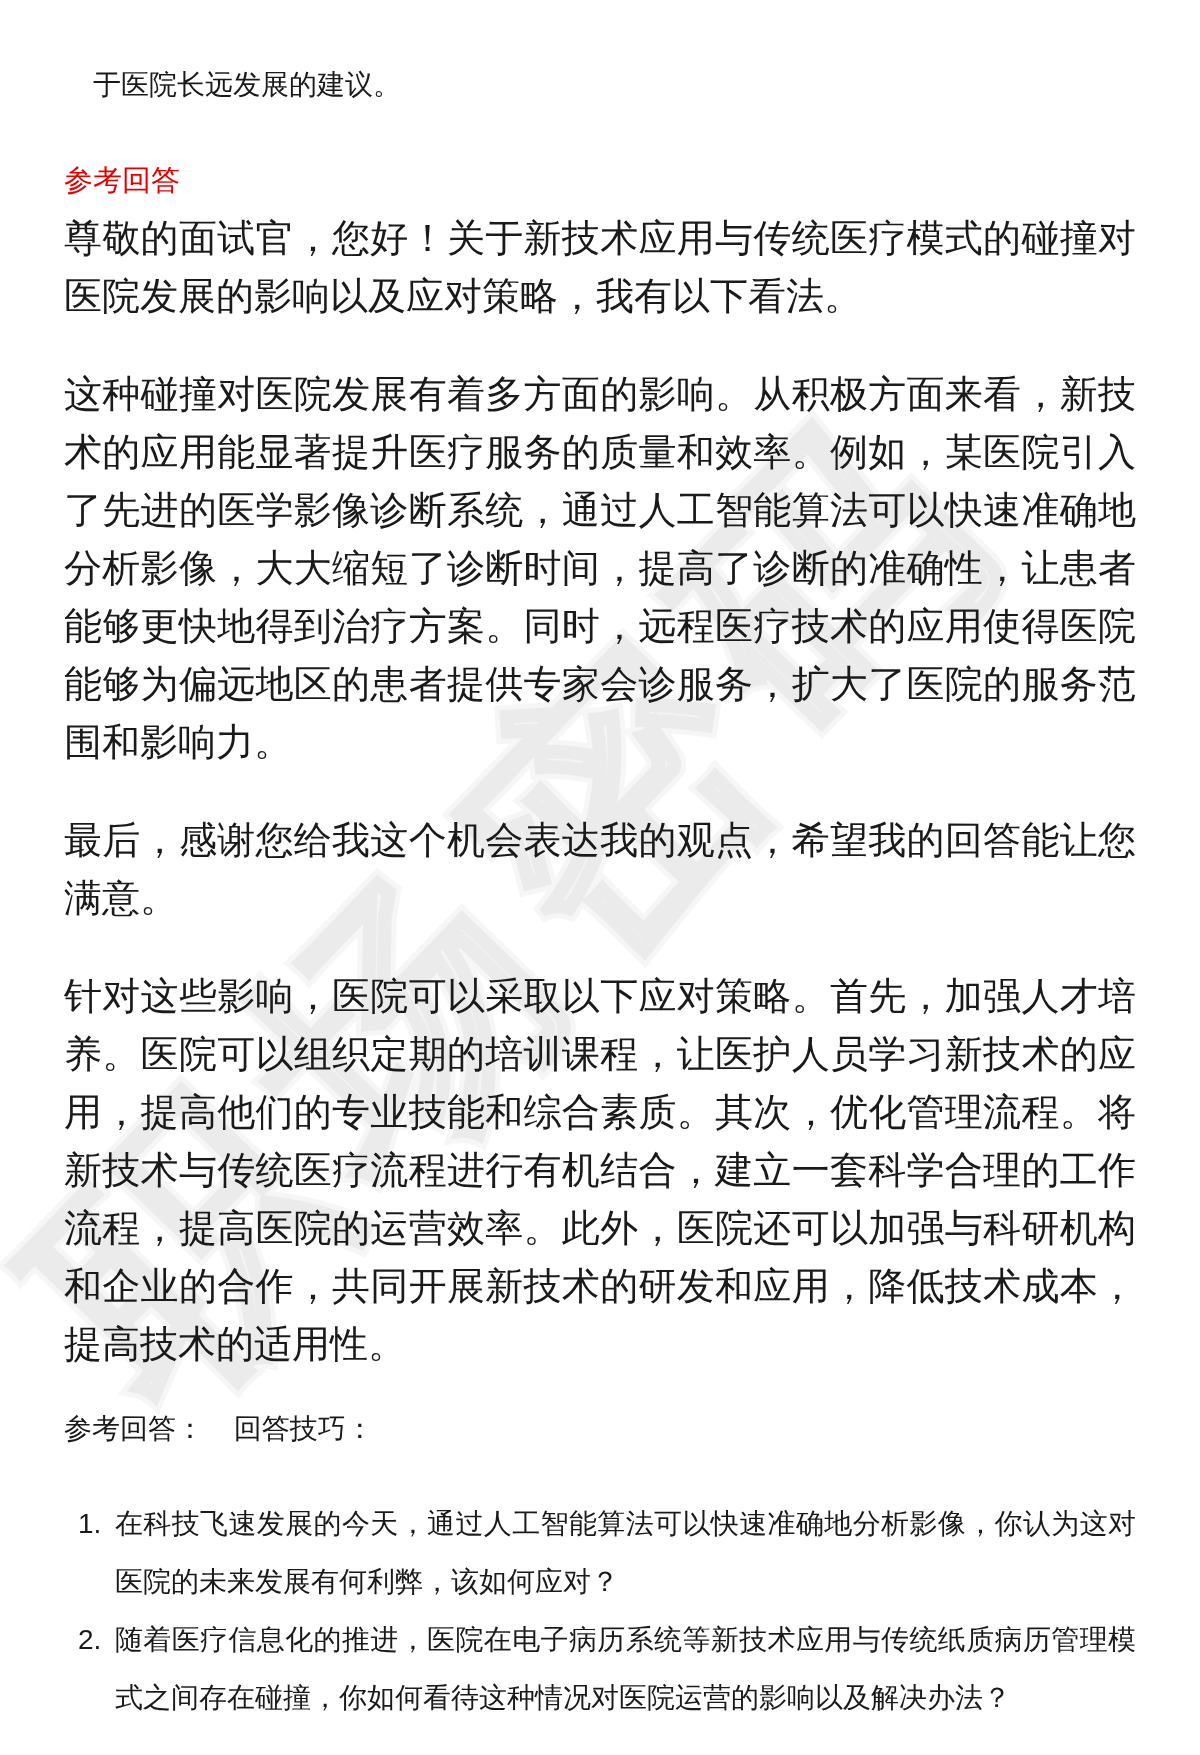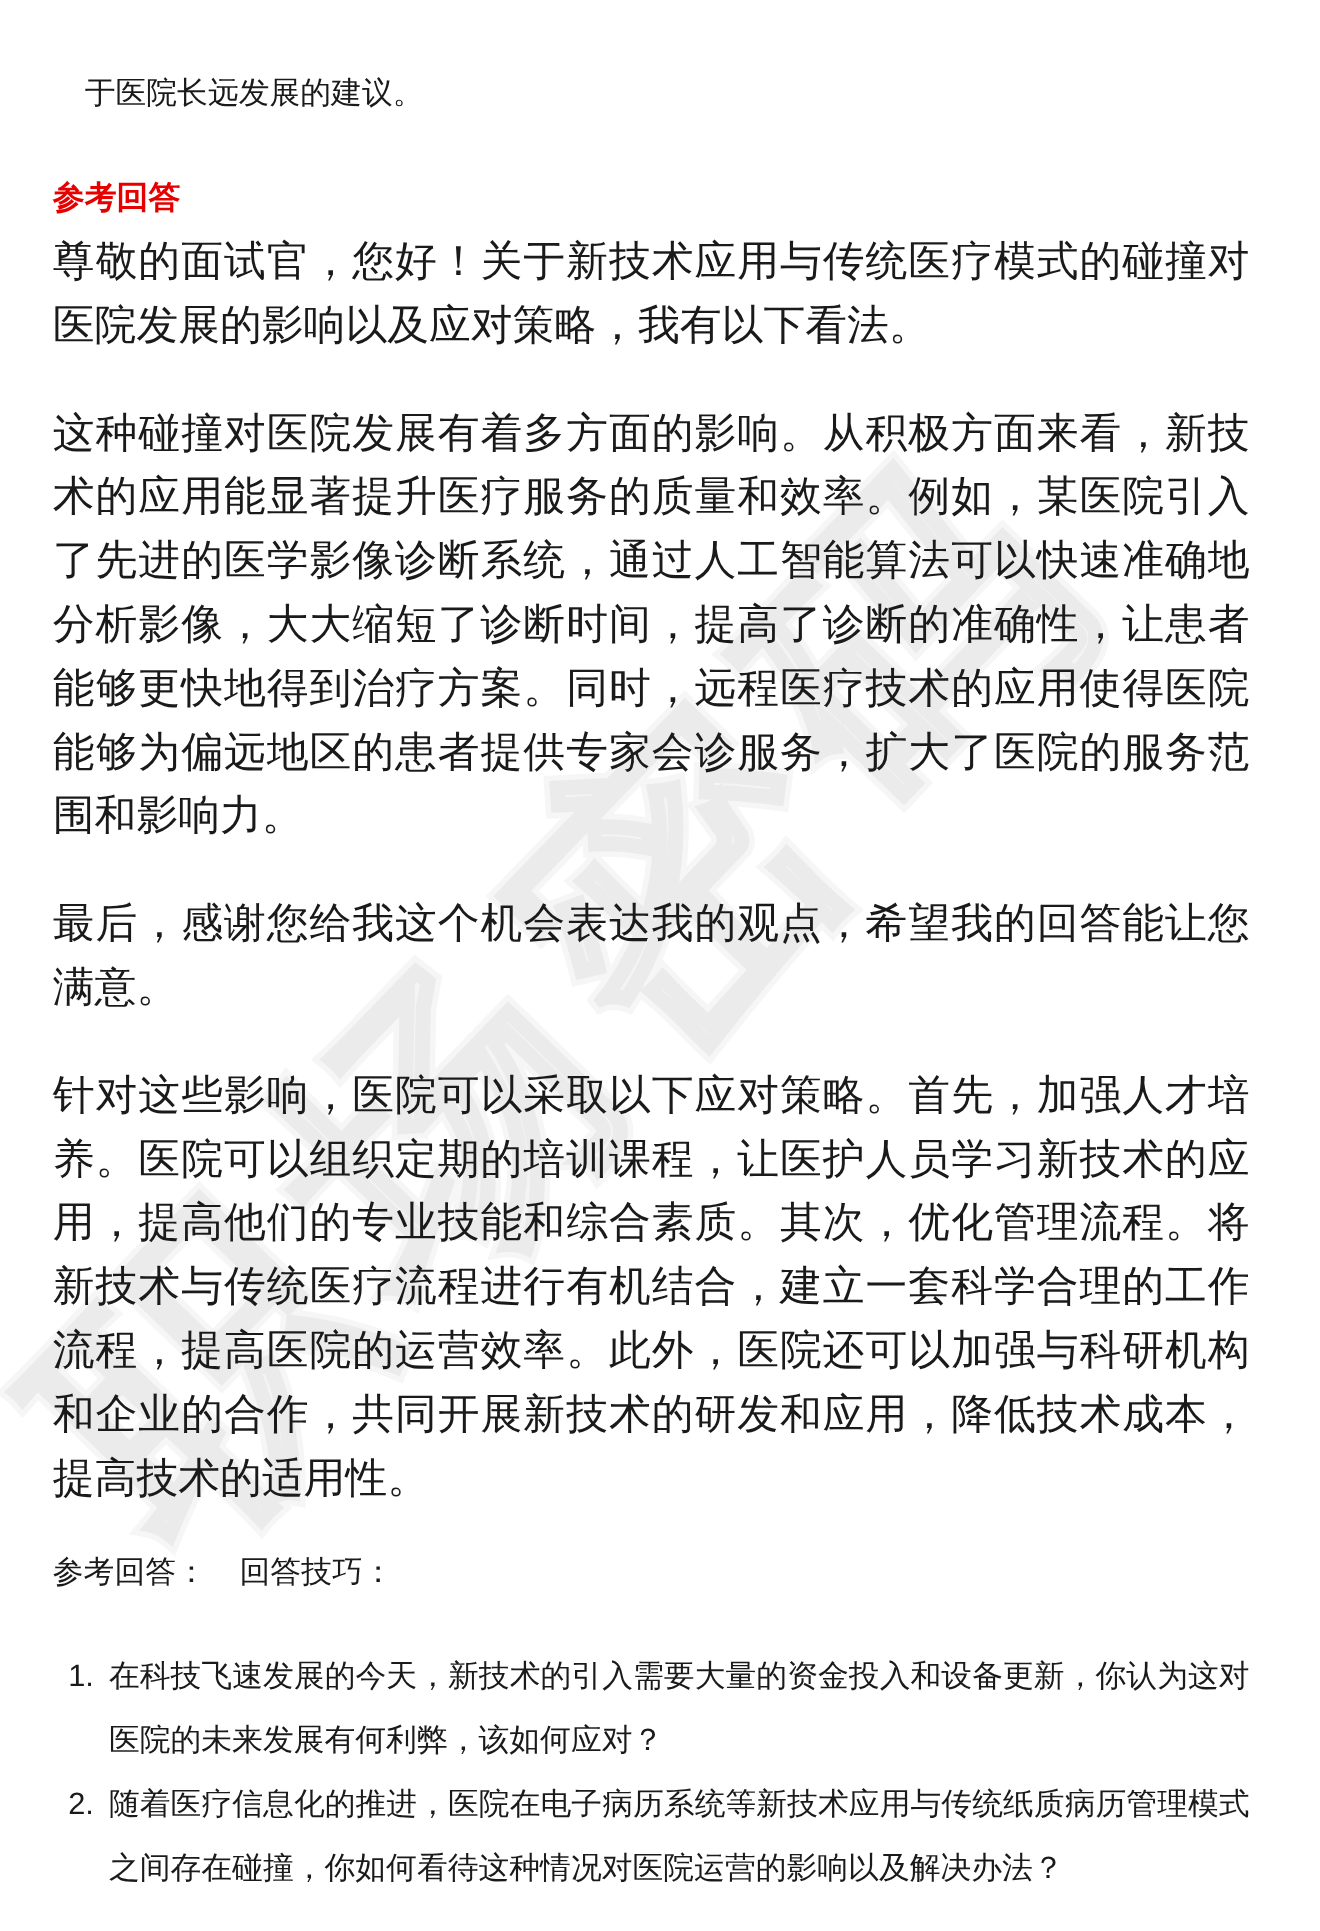--- a/index.html
+++ b/index.html
@@ -24,33 +24,33 @@
     letter-spacing: 28px;
     white-space: nowrap;
     color: rgba(0, 0, 0, 0.045);
     -webkit-text-stroke: 10px rgba(0, 0, 0, 0.035);
     z-index: 0;
     pointer-events: none;
   }
   .content {
     position: absolute;
     inset: 0;
-    padding: 56px 64px 0 48px;
+    padding: 56px 64px 0 64px;
     z-index: 1;
   }
   .lead {
     font-size: 28px;
     line-height: 58px;
     margin-left: 29px;
   }
   .heading {
     margin-top: 37px;
     font-size: 29px;
     line-height: 58px;
-    font-weight: bold;
+    font-weight: normal;
     color: #e60000;
   }
   .para {
     font-size: 38px;
     line-height: 58px;
     text-align: justify;
     margin-top: 40px;
   }
   .para.first { margin-top: 0; }
   .tips {
@@ -107,21 +107,21 @@
     <p class="para">针对这些影响，医院可以采取以下应对策略。首先，加强人才培养。医院可以组织定期的培训课程，让医护人员学习新技术的应用，提高他们的专业技能和综合素质。其次，优化管理流程。将新技术与传统医疗流程进行有机结合，建立一套科学合理的工作流程，提高医院的运营效率。此外，医院还可以加强与科研机构和企业的合作，共同开展新技术的研发和应用，降低技术成本，提高技术的适用性。</p>
 
     <p class="tips">
       <span>参考回答：</span>
       <span class="tips-val">回答技巧：</span>
     </p>
 
     <ol class="qlist">
       <li class="q">
         <span class="qnum">1.</span>
-        <span class="qtext">在科技飞速发展的今天，新技术的引入需要大量的资金投入和设备更新，你认为这对医院的未来发展有何利弊，该如何应对？</span>
+        <span class="qtext">在科技飞速发展的今天，通过人工智能算法可以快速准确地分析影像，你认为这对医院的未来发展有何利弊，该如何应对？</span>
       </li>
       <li class="q">
         <span class="qnum">2.</span>
         <span class="qtext">随着医疗信息化的推进，医院在电子病历系统等新技术应用与传统纸质病历管理模式之间存在碰撞，你如何看待这种情况对医院运营的影响以及解决办法？</span>
       </li>
     </ol>
 
   </div>
 
 

